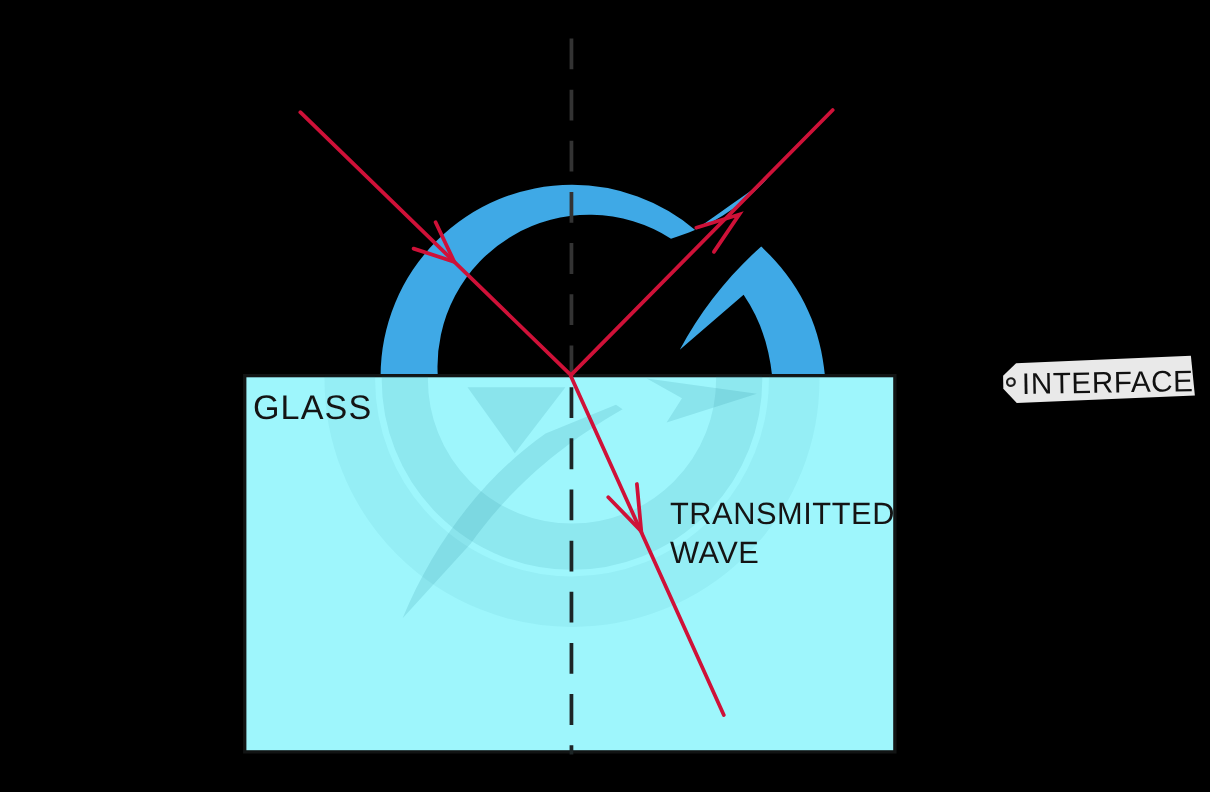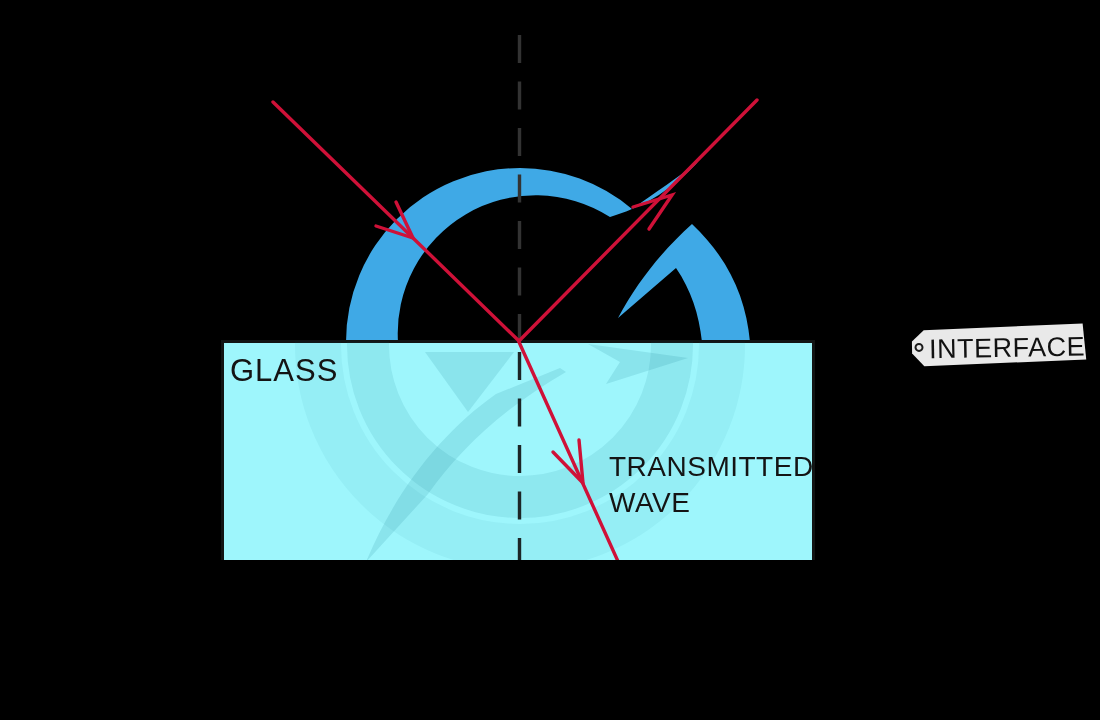--- a/index.html
+++ b/index.html
@@ -1,16 +1,16 @@
 <!DOCTYPE html>
 <html><head>
 <meta charset="utf-8">
 <style>
   html,body{margin:0;padding:0;background:#000;}
-  .stage{position:relative;width:1100px;height:560px;background:var(--bg,#000);overflow:hidden;}
+  .stage{position:relative;width:1100px;height:720px;background:var(--bg,#000);overflow:hidden;}
   svg{display:block;}
   svg text{font-family:"Liberation Sans","DejaVu Sans",sans-serif;}
   .logo-band{fill:var(--blue,#3fa9e6);}
   .glass-rect{fill:var(--glass,#9ef6fc);stroke:var(--ink,#121414);stroke-width:3;}
   .wm{fill:#0a7082;fill-opacity:0.13;}
   .wm-ring{fill:none;stroke:#0a7082;stroke-opacity:0.10;stroke-width:42;}
   .wm-ring2{fill:none;stroke:#0a7082;stroke-opacity:0.06;stroke-width:46;}
   .normal-upper{stroke:#333333;stroke-width:3.4;stroke-dasharray:28 18.5;fill:none;}
   .normal-lower{stroke:#1c2526;stroke-width:3.4;stroke-dasharray:28 18.5;fill:none;}
   .ray{stroke:var(--ray,#cf1138);stroke-width:3.4;fill:none;stroke-linecap:round;}

